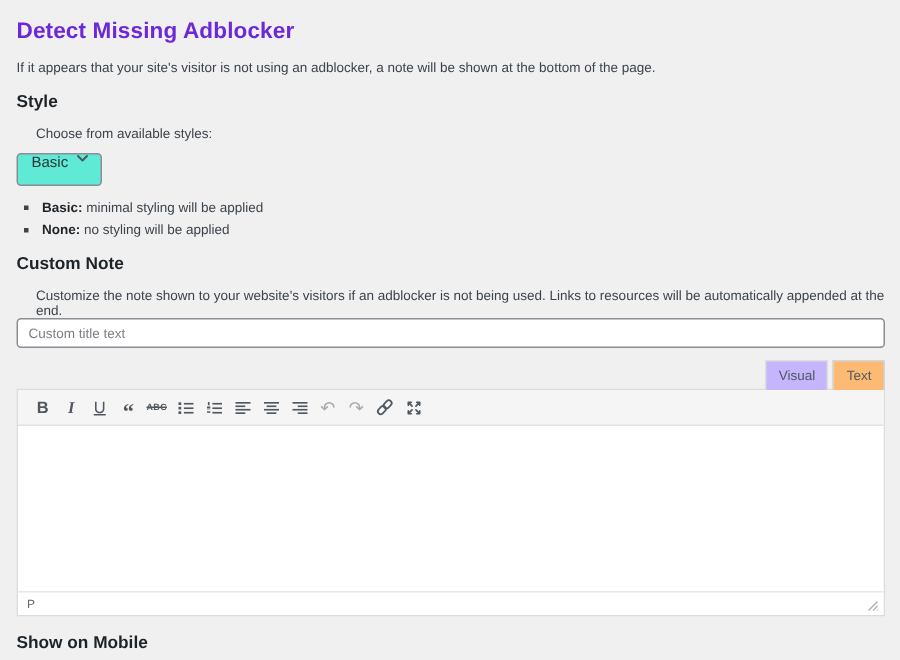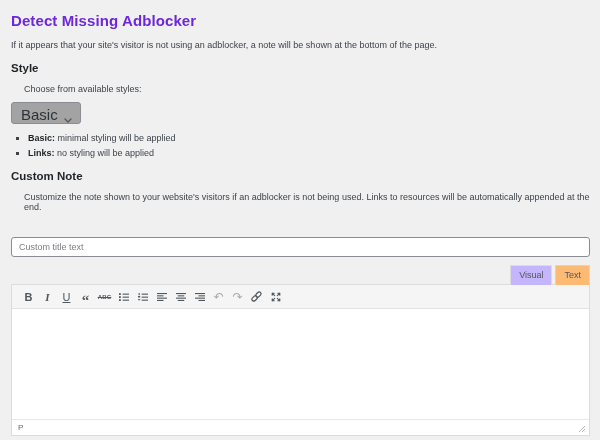--- a/index.html
+++ b/index.html
@@ -27,41 +27,41 @@
     font-size:11.5px;
     font-weight:700;
     color:#1d2327;
   }
   p.section-desc { margin-top:10px;margin-left:13px; }
 
   
   .style-select {
     margin-top:8px;
     display:inline-flex;
-    align-items:flex-end;
+    align-items:flex-start;
     gap:6px;
     height:22px;
     padding:0 8px 0 9px;
-    background:#a3a3a3;
+    background:#5eead4;
     border:1px solid #8c8d94;
     border-radius:3px;
     color:#2c3338;
-    font-size:15px;
+    font-size:10px;
     cursor:pointer;
   }
   .style-select svg { display:block; }
 
   ul.style-options { margin:9px 0 0 17px; list-style:square; }
   ul.style-options li { margin-top:5px; color:#3c434a; }
   ul.style-options li b { color:#1d2327; }
 
   
   input.title-input {
     display:block;
-    margin-top:25px;
+    margin-top:0;
     width:579px;
     height:20px;
     padding:0 7px;
     background:#fff;
     border:1px solid #8c8d94;
     border-radius:3px;
     font-family:"Liberation Sans", sans-serif;
     font-size:9px;
     color:#2c3338;
   }
@@ -156,21 +156,21 @@
     <span>Basic</span>
     <span>
       <svg width="8" height="5" viewBox="0 0 8 5">
           <polyline points="1,1 4,4 7,1" fill="none" stroke="#50575e" stroke-width="1.3" stroke-linecap="round" stroke-linejoin="round"></polyline>
         </svg>
     </span>
   </div>
 
   <ul class="style-options">
     <li><b>Basic:</b><span> minimal styling will be applied</span></li>
-    <li><b>Links:</b><span> no styling will be applied</span></li>
+    <li><b>None:</b><span> no styling will be applied</span></li>
   </ul>
 
   <h2 class="section-heading">Custom Note</h2>
 
   <p class="section-desc">Customize the note shown to your website's visitors if an adblocker is not being used. Links to resources will be automatically appended at the end.</p>
 
   <input type="text" class="title-input" placeholder="Custom title text" style="">
 
   <div class="editor-tabs">
     <button class="editor-tab active">Visual</button>

